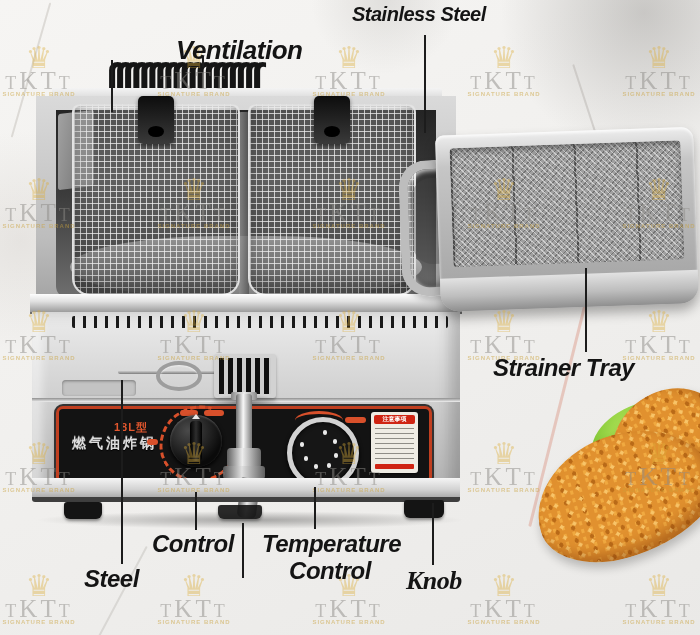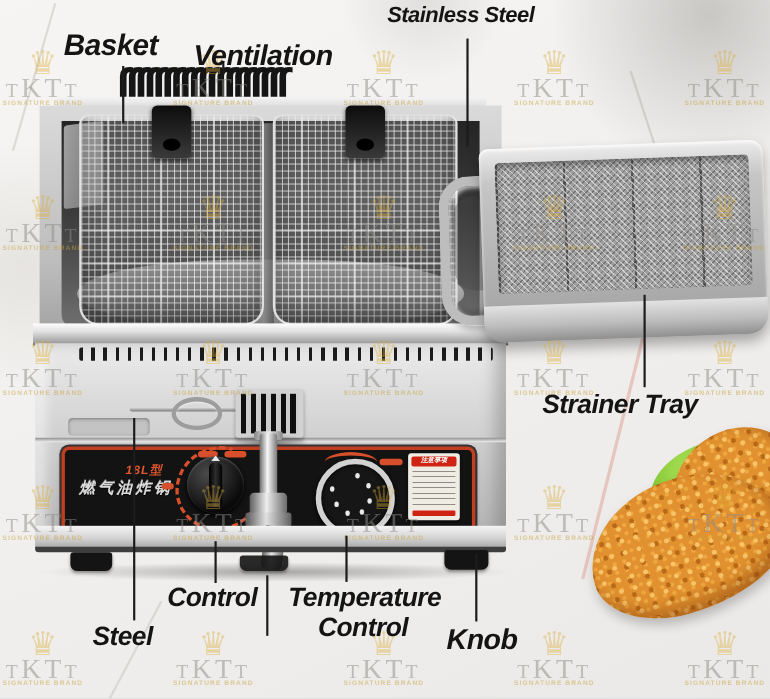--- a/index.html
+++ b/index.html
@@ -69,21 +69,21 @@
   .rod-link{position:absolute;left:237px;top:372px;width:5px;height:26px;background:linear-gradient(90deg,#cfcfcf,#848484);}
   .grille{position:absolute;left:214px;top:354px;width:62px;height:44px;background:#d2d2d2;border-radius:3px;
     box-shadow:0 2px 3px rgba(60,60,60,.4);}
   .grille:after{content:"";position:absolute;left:5px;top:4px;right:5px;bottom:4px;
     background:repeating-linear-gradient(90deg,#0f0f0f 0 5px,#cdcdcd 5px 9px);}
   .grille-shadow{position:absolute;left:208px;top:394px;width:74px;height:20px;
     background:radial-gradient(ellipse at center, rgba(30,30,30,.5), transparent 70%);}
 
   
   .panel{position:absolute;left:56px;top:406px;width:370px;height:72px;background:#131313;
-    border:3px solid #c13f20;border-radius:7px;box-shadow:0 0 0 2px #333, 0 2px 4px rgba(0,0,0,.4);font-style:italic;}
+    border:3px solid #c13f20;border-radius:7px;box-shadow:0 0 0 2px #333, 0 2px 4px rgba(0,0,0,.4);}
   .model{position:absolute;left:55px;top:11px;color:#e2572e;font-size:11px;font-weight:bold;letter-spacing:1px;}
   .cnname{position:absolute;left:13px;top:26px;color:#dcdcdc;font-size:14px;font-weight:bold;letter-spacing:3px;
     text-shadow:0 1px 1px #000, 0 -1px 0 #777;}
   .ign-arc{position:absolute;left:100px;top:-3px;width:74px;height:70px;border:3px dashed #d8502b;
     border-radius:50%;border-right-color:transparent;transform:rotate(-28deg);}
   .pill{position:absolute;background:#d8502b;border-radius:3px;}
   .p1{left:121px;top:1px;width:18px;height:6px;} .p2{left:145px;top:1px;width:20px;height:6px;}
   .p3{left:88px;top:30px;width:11px;height:6px;} .p4{left:286px;top:8px;width:21px;height:6px;}
   .ign-knob{position:absolute;left:111px;top:6px;width:52px;height:52px;border-radius:50%;
     background:radial-gradient(circle at 35% 30%, #4a4a4a, #0a0a0a 70%);
@@ -173,21 +173,21 @@
   .label{position:absolute;font-weight:bold;font-style:italic;color:#141414;white-space:nowrap;
     letter-spacing:-.5px;z-index:40;}
   .lab-basket{left:58px;top:26px;font-size:27px;}
   .lab-vent{left:176px;top:35px;font-size:26px;}
   .lab-steel{left:352px;top:3px;font-size:20px;}
   .lab-tray{left:493px;top:354px;font-size:24px;}
   .lab-ignition{left:152px;top:530px;font-size:24px;}
   .lab-viewer{left:84px;top:565px;font-size:24px;}
   .lab-output{left:200px;top:580px;font-size:24px;}
   .lab-temp{left:262px;top:530px;width:136px;text-align:center;font-size:24px;line-height:27px;}
-  .lab-knob{left:406px;top:566px;font-size:26px;}
+  .lab-knob{left:406px;top:566px;font-size:26px;font-family:Liberation Serif, serif;}
   .leader{position:absolute;width:2px;background:#1c1c1c;z-index:39;}
   .ld-basket{left:111px;top:60px;height:52px;}
   .ld-vent{left:202px;top:56px;height:11px;}
   .ld-steel{left:424px;top:35px;height:98px;}
   .ld-tray{left:585px;top:268px;height:84px;}
   .ld-viewer{left:121px;top:380px;height:184px;}
   .ld-ignition{left:195px;top:492px;height:38px;}
   .ld-output{left:242px;top:523px;height:55px;}
   .ld-temp{left:314px;top:487px;height:42px;}
   .ld-knob{left:432px;top:503px;height:62px;}
@@ -411,21 +411,20 @@
         <span class="txt">tKTt</span>
         <span class="sub">SIGNATURE BRAND</span>
       </div>
       <div class="wm" style="left: 611px; top: 574px;">
         <span class="crown">♛</span>
         <span class="txt">tKTt</span>
         <span class="sub">SIGNATURE BRAND</span>
       </div>
     </div>
 
-  <div class="label lab-basket">Basket</div>
   <div class="label lab-vent">Ventilation</div>
   <div class="label lab-steel">Stainless Steel</div>
   <div class="label lab-tray">Strainer Tray</div>
   <div class="label lab-ignition">Control</div>
   <div class="label lab-viewer">Steel</div>
   <div class="label lab-temp">
     <span>Temperature</span><br>
     <span>Control</span>
   </div>
   <div class="label lab-knob">Knob</div>

